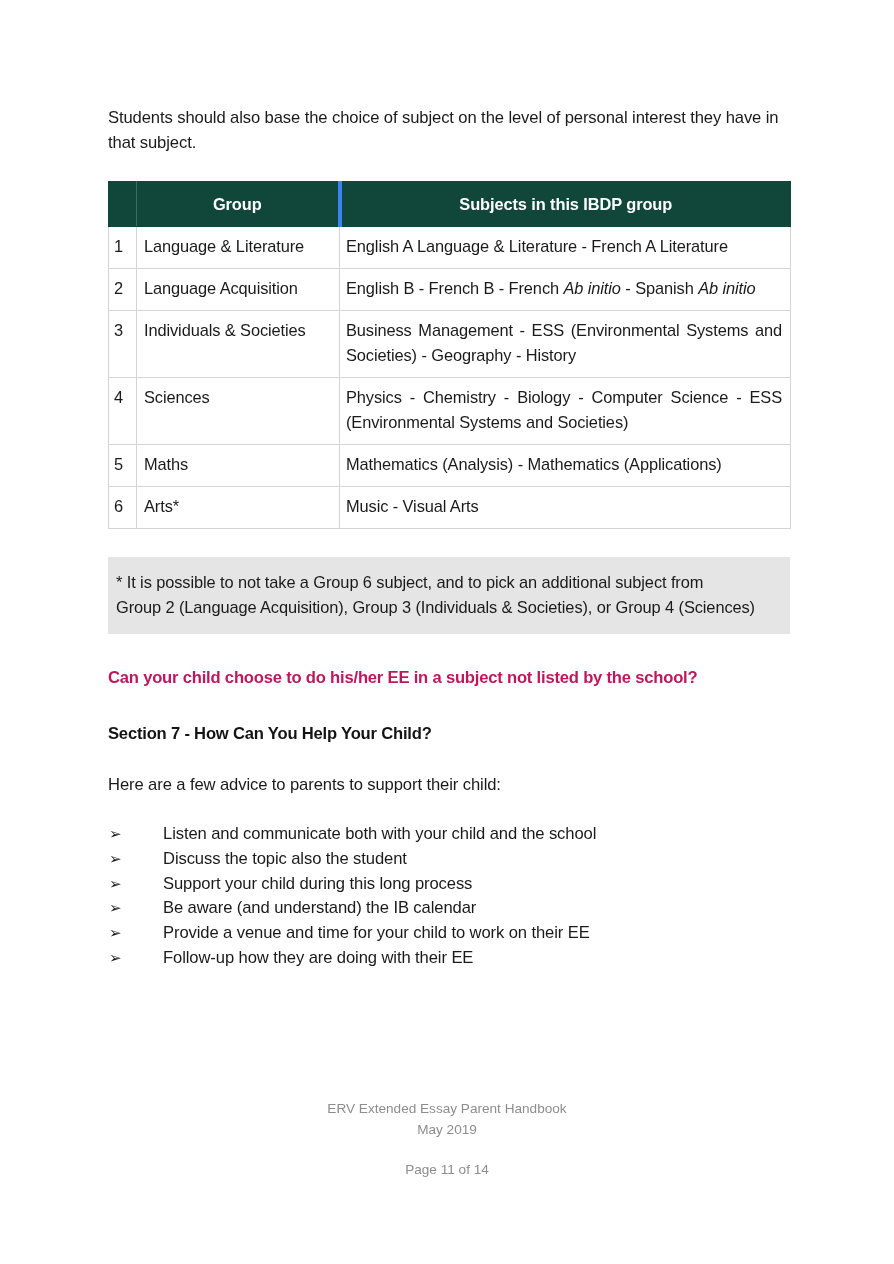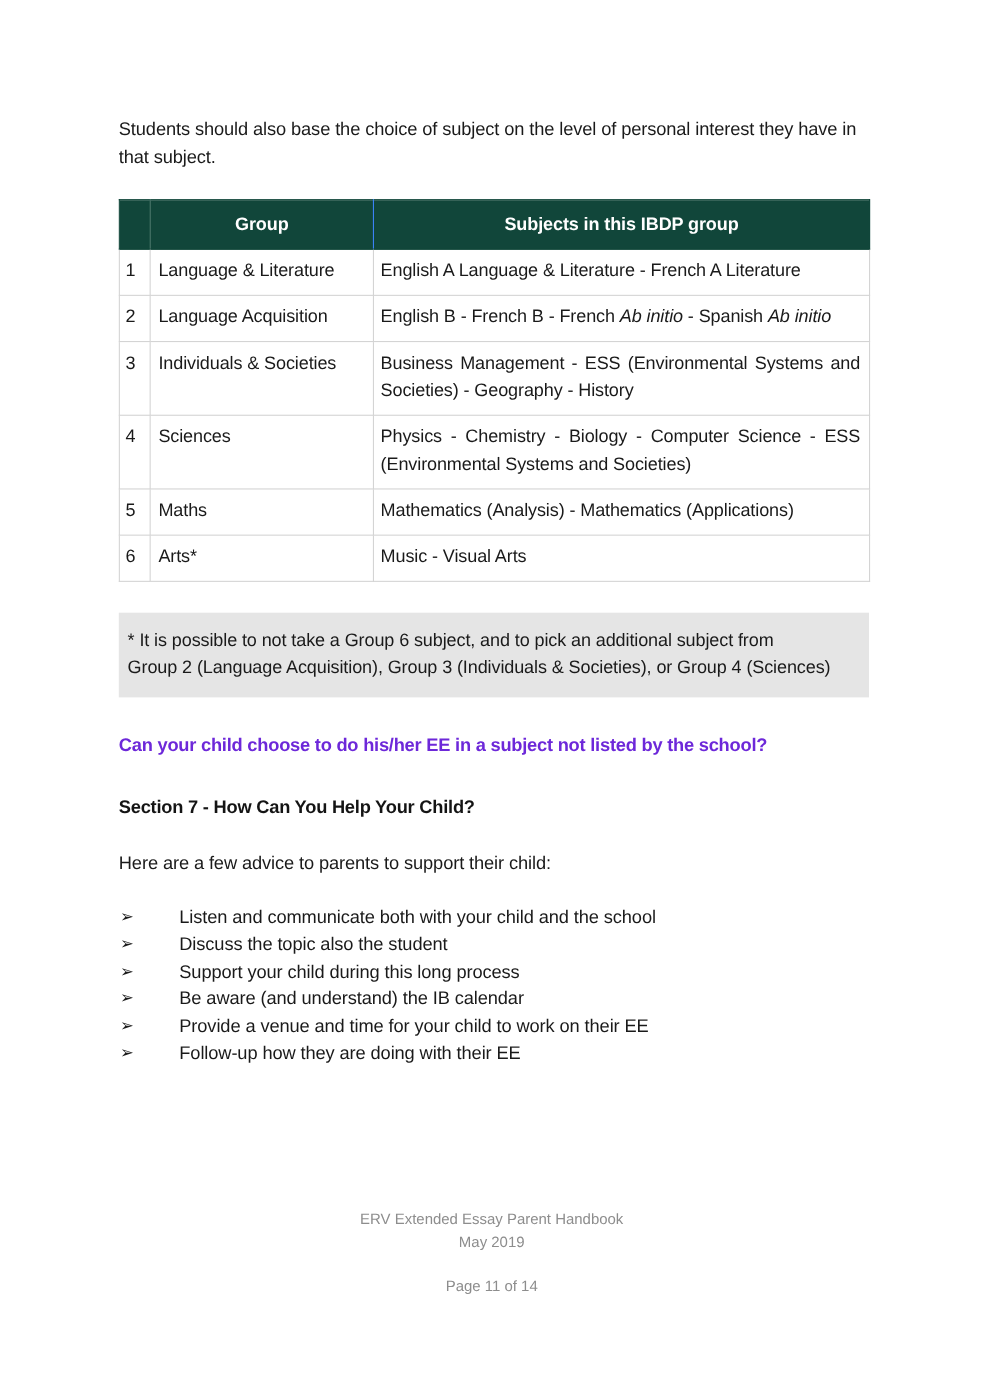--- a/index.html
+++ b/index.html
@@ -55,21 +55,21 @@
     padding: 10px 6px;
     border: 1px solid #11463a;
     letter-spacing: -0.1px;
     height: 24px;
     vertical-align: middle;
   }
   table.subjects thead th.th-num {
     border-right: 1px solid #3c6b5f;
   }
   table.subjects thead th.th-group {
-    border-right: 1px solid #3b82f6;
+    border-right: 4px solid #3b82f6;
   }
 
   table.subjects td {
     border: 1px solid #d4d4d4;
     font-size: 16.4px;
     line-height: 25px;
     color: #1a1a1a;
     vertical-align: top;
     letter-spacing: -0.1px;
   }
@@ -98,21 +98,21 @@
     color: #1a1a1a;
     letter-spacing: -0.1px;
     width: 664px;
   }
   .footnote .fn-line { display: block; }
 
   
   .h-question {
     font-size: 16.6px;
     font-weight: bold;
-    color: #6d28d9;
+    color: #be185d;
     margin: 32px 0 0 0;
     line-height: 24px;
     letter-spacing: -0.2px;
   }
   .h-section {
     font-size: 16.6px;
     font-weight: bold;
     color: #141414;
     margin: 32px 0 0 0;
     line-height: 24px;

